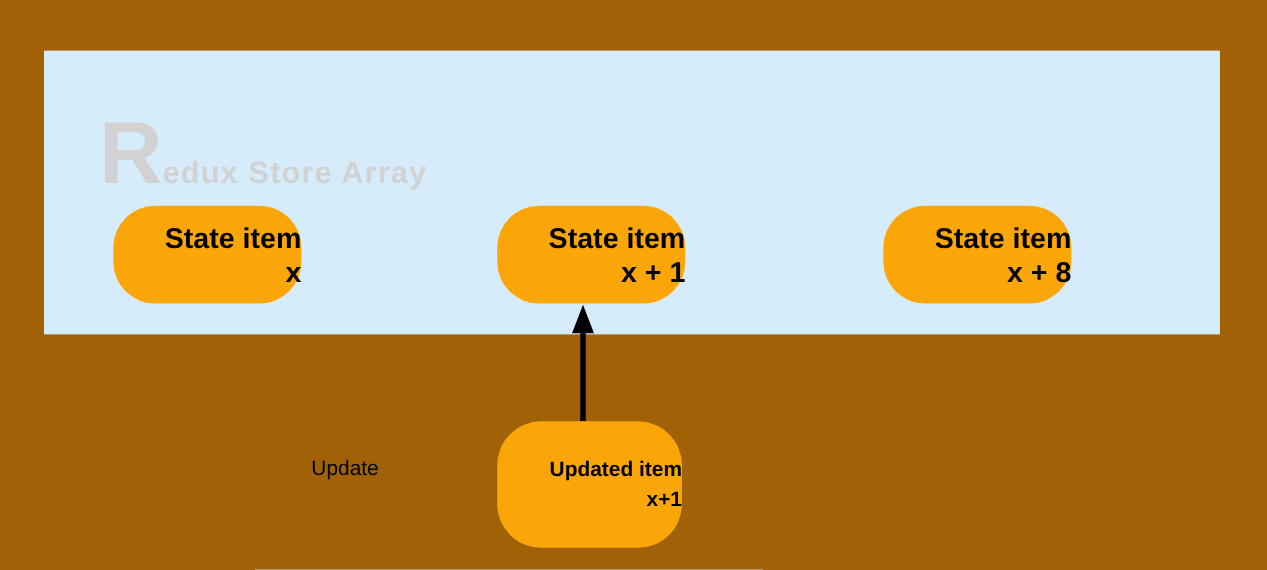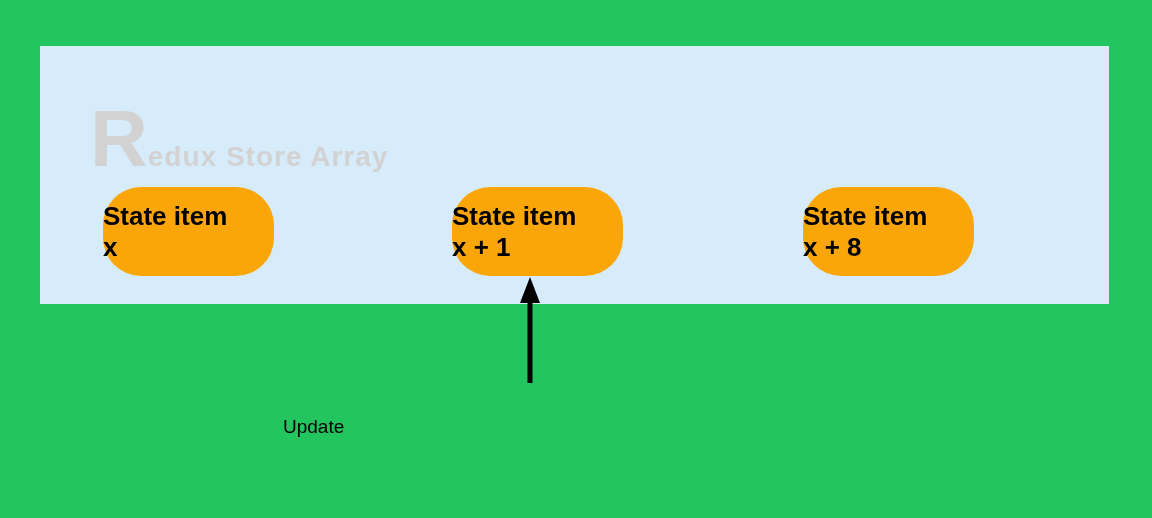--- a/index.html
+++ b/index.html
@@ -4,21 +4,21 @@
 <style>
   html, body {
     margin: 0;
     padding: 0;
     background: #ffffff;
   }
   .canvas {
     position: relative;
     width: 1152px;
     height: 518px;
-    background: #22c55e;
+    background: #a16207;
     font-family: "Liberation Sans", sans-serif;
     overflow: hidden;
   }
   .store {
     position: absolute;
     left: 40px;
     top: 46px;
     width: 1069px;
     height: 258px;
     background: var(--store-fill, #D7ECFB);
@@ -40,21 +40,21 @@
     letter-spacing: 1px;
   }
   .node {
     position: absolute;
     background: var(--node-fill, #FBA608);
     color: var(--node-text, #000000);
     font-weight: bold;
     display: flex;
     flex-direction: column;
     justify-content: center;
-    align-items: flex-start;
+    align-items: flex-end;
     text-align: center;
   }
   .state-node {
     width: 171px;
     height: 89px;
     border-radius: 38px;
     font-size: 26px;
     line-height: 31px;
   }
   .node-1 { left: 103px; top: 187px; }
@@ -106,14 +106,18 @@
     <div>x + 8</div>
   </div>
 
   <svg class="arrow" width="26" height="108" viewBox="0 0 26 108">
     <line x1="13" y1="22" x2="13" y2="107" stroke="#000000" stroke-width="5"></line>
     <polygon points="13,1 3,27 23,27" fill="#000000"></polygon>
   </svg>
 
   <div class="update-label">Update</div>
 
+  <div class="node updated-node">
+    <div>Updated item</div>
+    <div>x+1</div>
+  </div>
 
 </div>
 
 </body></html>

